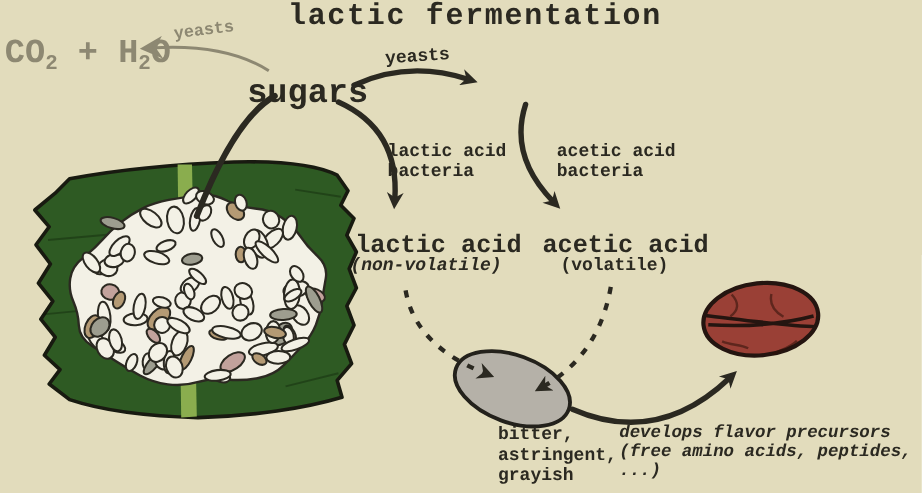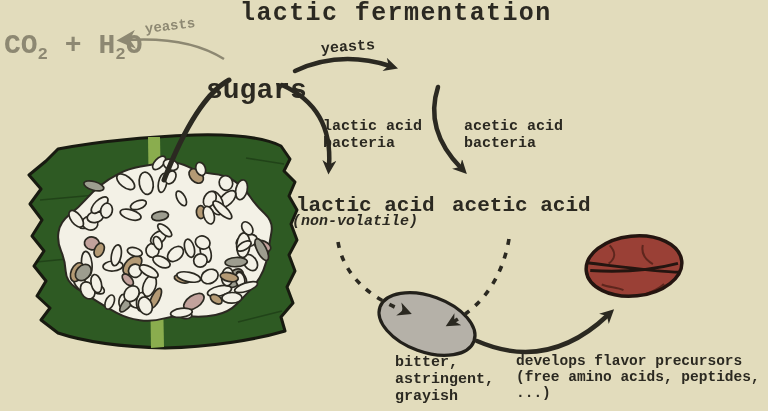--- a/index.html
+++ b/index.html
@@ -151,37 +151,38 @@
     <path d="M 509,239 Q 499,296 453,322" fill="none" stroke="#2b2921" stroke-width="3.6" stroke-dasharray="6 8" marker-end="url(#ah)"></path>
     <path d="M 477,341 Q 548,372 608,315" fill="none" stroke="#2b2921" stroke-width="4.5" stroke-linecap="round" marker-end="url(#ah)"></path>
   </svg>
 
   <div class="t title" style="left:240px;top:0px;width:310px;text-align:center;">lactic fermentation</div>
 
   <div class="t big gray" style="left:4px;top:30px;"><span>CO</span><sub>2</sub><span> + H</span><sub>2</sub><span>O</span></div>
 
   <div class="t small gray" style="left:145px;top:19px;transform:rotate(-7deg);font-size:14px;">yeasts</div>
 
-  <div class="t big" style="left:206px;top:75px;">sugars</div>
+  <div class="t big" style="left:206px;top:63px;">sugars</div>
 
   <div class="t small" style="left:321px;top:40px;transform:rotate(-4deg);">yeasts</div>
 
 
   <div class="t small" style="left:323px;top:119px;">lactic acid
 bacteria</div>
 
   <div class="t small" style="left:464px;top:119px;">acetic acid
 bacteria</div>
 
   <div class="t acid" style="left:296px;top:194px;">lactic acid</div>
   <div class="t small" style="left:292px;top:214px;font-style:italic;">(non-volatile)</div>
 
   <div class="t acid" style="left:452px;top:194px;">acetic acid</div>
+  <div class="t small" style="left:467px;top:214px;">(volatile)</div>
 
 
-  <div class="t small" style="left:395px;top:355px;font-family:Liberation Mono, monospace;">bitter,
+  <div class="t small" style="left:415px;top:355px;font-family:Liberation Mono, monospace;">bitter,
 astringent,
 grayish</div>
 
-  <div class="t tiny" style="left:516px;top:353px;">develops flavor precursors
+  <div class="t tiny" style="left:516px;top:353px;font-style:italic;">develops flavor precursors
 (free amino acids, peptides,
 ...)</div>
 </div>
 
 </body></html>

